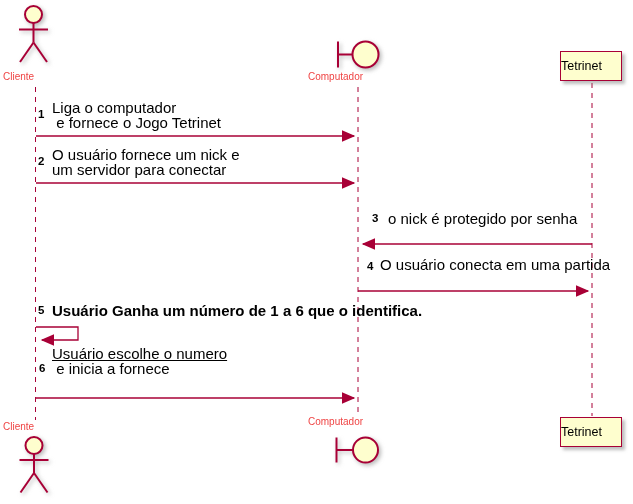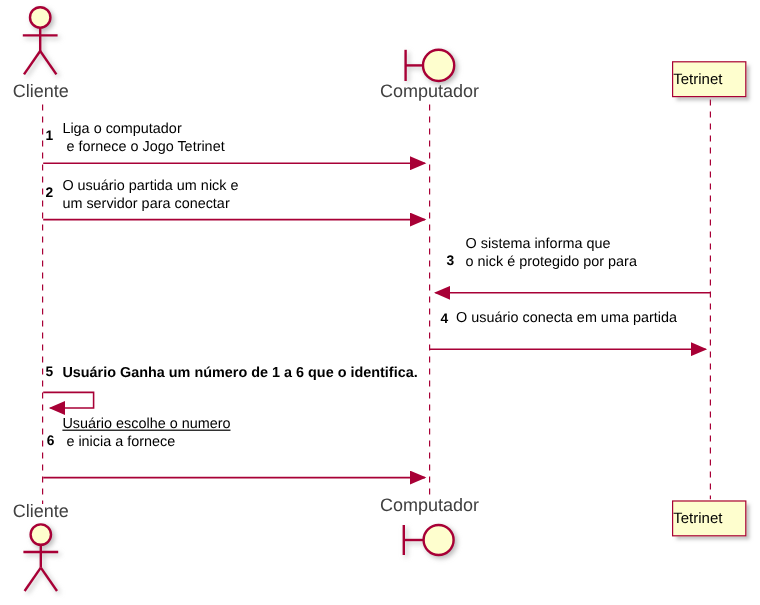--- a/index.html
+++ b/index.html
@@ -5,32 +5,32 @@
   html,body { margin:0; padding:0; background:#ffffff; }
   .canvas {
     position:relative; width:633px; height:504px; background:#ffffff;
     font-family:"Liberation Sans","DejaVu Sans",sans-serif; color:#000;
     overflow:hidden;
   }
   .canvas svg { position:absolute; left:0; top:0; }
   .shadow { filter: drop-shadow(2.5px 2.5px 2px rgba(130,130,130,0.55)); }
 
   .plabel {
-    position:absolute; font-size:15px; line-height:14px; text-align:center;
-    color:#404040; white-space:pre;
+    position:absolute; font-size:10px; line-height:14px; 
+    color:#ef4444; white-space:pre;
   }
   .pbox {
     position:absolute; width:62px; height:30px; background:#FEFECE;
     border:1.8px solid #A80036; box-sizing:border-box;
     display:flex; align-items:center; 
     font-size:12.5px; color:#000;
     box-shadow:3px 3px 3px rgba(130,130,130,0.5);
   }
   .msg {
-    position:absolute; font-size:12px; line-height:15px; white-space:pre;
+    position:absolute; font-size:15px; line-height:15px; white-space:pre;
     color:#000;
   }
   .num {
     position:absolute; font-size:11.5px; line-height:15px; font-weight:bold;
     color:#000; white-space:pre;
   }
 </style>
 </head>
 <body>
 
@@ -93,26 +93,25 @@
   <div class="plabel" style="left:308px; top:415px; width:100px;">Computador</div>
   <div class="pbox" style="left:560px; top:417px;">
     <span>Tetrinet</span>
   </div>
 
   <div class="num" style="left:38px; top:107px;">1</div>
   <div class="msg" style="left:52px; top:100px;">Liga o computador</div>
   <div class="msg" style="left:52px; top:115px;"> e fornece o Jogo Tetrinet</div>
 
   <div class="num" style="left:38px; top:154px;">2</div>
-  <div class="msg" style="left:52px; top:147px;">O usuário partida um nick e</div>
+  <div class="msg" style="left:52px; top:147px;">O usuário fornece um nick e</div>
   <div class="msg" style="left:52px; top:162px;">um servidor para conectar</div>
 
   <div class="num" style="left:372px; top:211px;">3</div>
-  <div class="msg" style="left:388px; top:196px;">O sistema informa que</div>
-  <div class="msg" style="left:388px; top:211px;">o nick é protegido por para</div>
+  <div class="msg" style="left:388px; top:211px;">o nick é protegido por senha</div>
 
   <div class="num" style="left:367px; top:259px;">4</div>
   <div class="msg" style="left:380px; top:257px;">O usuário conecta em uma partida</div>
 
   <div class="num" style="left:38px; top:303px;">5</div>
   <div class="msg" style="left:52px; top:303px;font-weight:bold;">Usuário Ganha um número de 1 a 6 que o identifica.</div>
 
   <div class="num" style="left:39px; top:361px;">6</div>
   <div class="msg" style="left:52px; top:346px;text-decoration:underline;">Usuário escolhe o numero</div>
   <div class="msg" style="left:52px; top:361px;"> e inicia a fornece</div>

